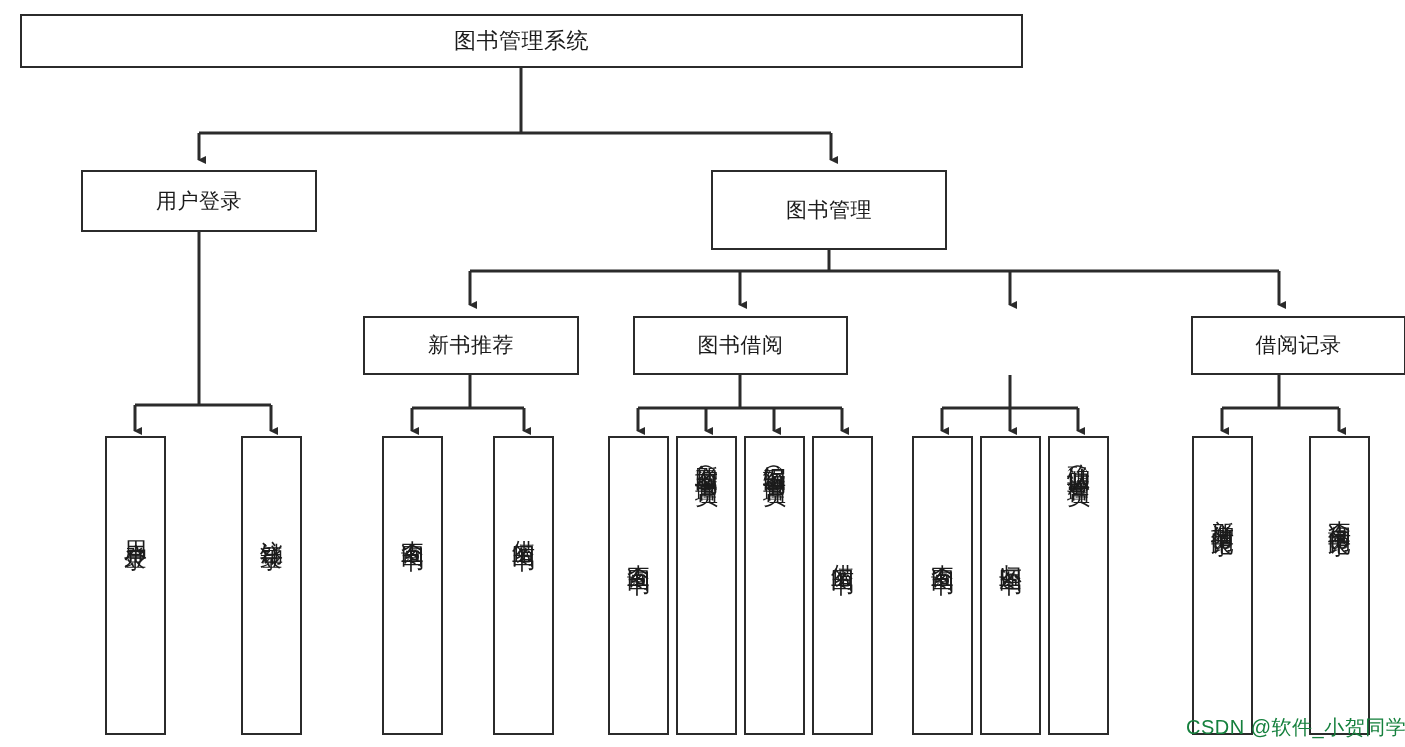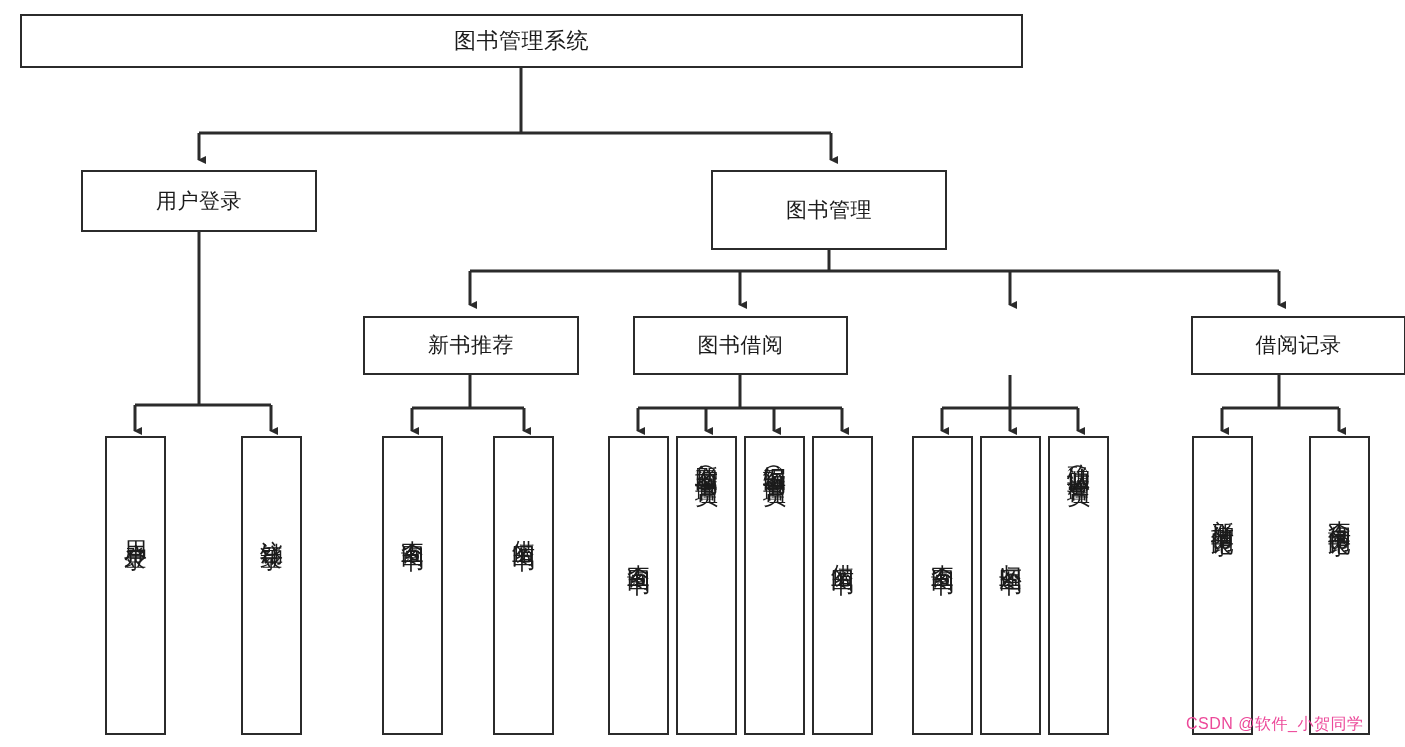--- a/index.html
+++ b/index.html
@@ -63,22 +63,22 @@
     margin-top: 100px;
   }
   .node.vert.mid3 .label {
     margin-top: 56px;
   }
   .node.root .label { font-size: 22px; }
   .watermark {
     position: absolute;
     left: 1186px;
     top: 714px;
-    font-size: 16px;
-    color: #ec4899;
+    font-size: 20px;
+    color: #15803d;
     letter-spacing: 0.5px;
     white-space: nowrap;
     z-index: 5;
   }
 </style>
 </head>
 <body>
 
 <div id="canvas">
 

